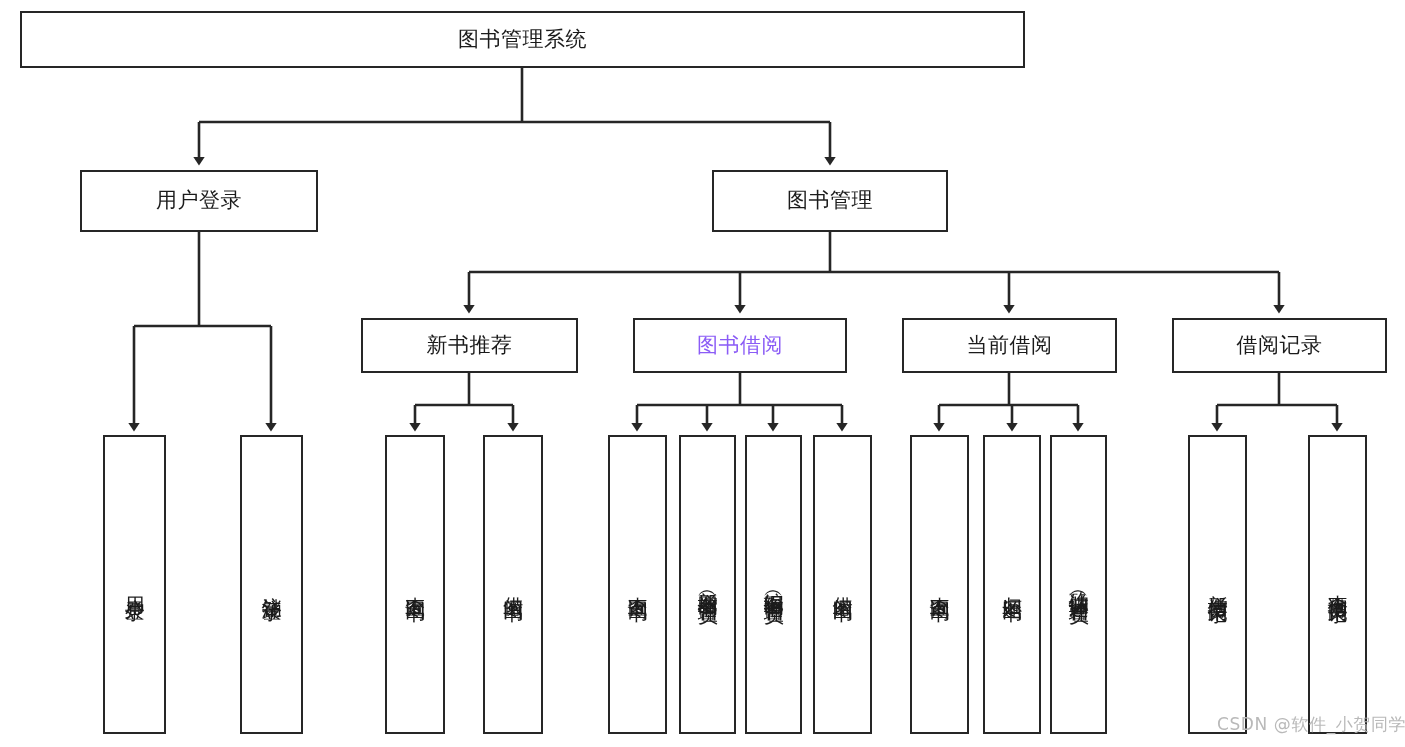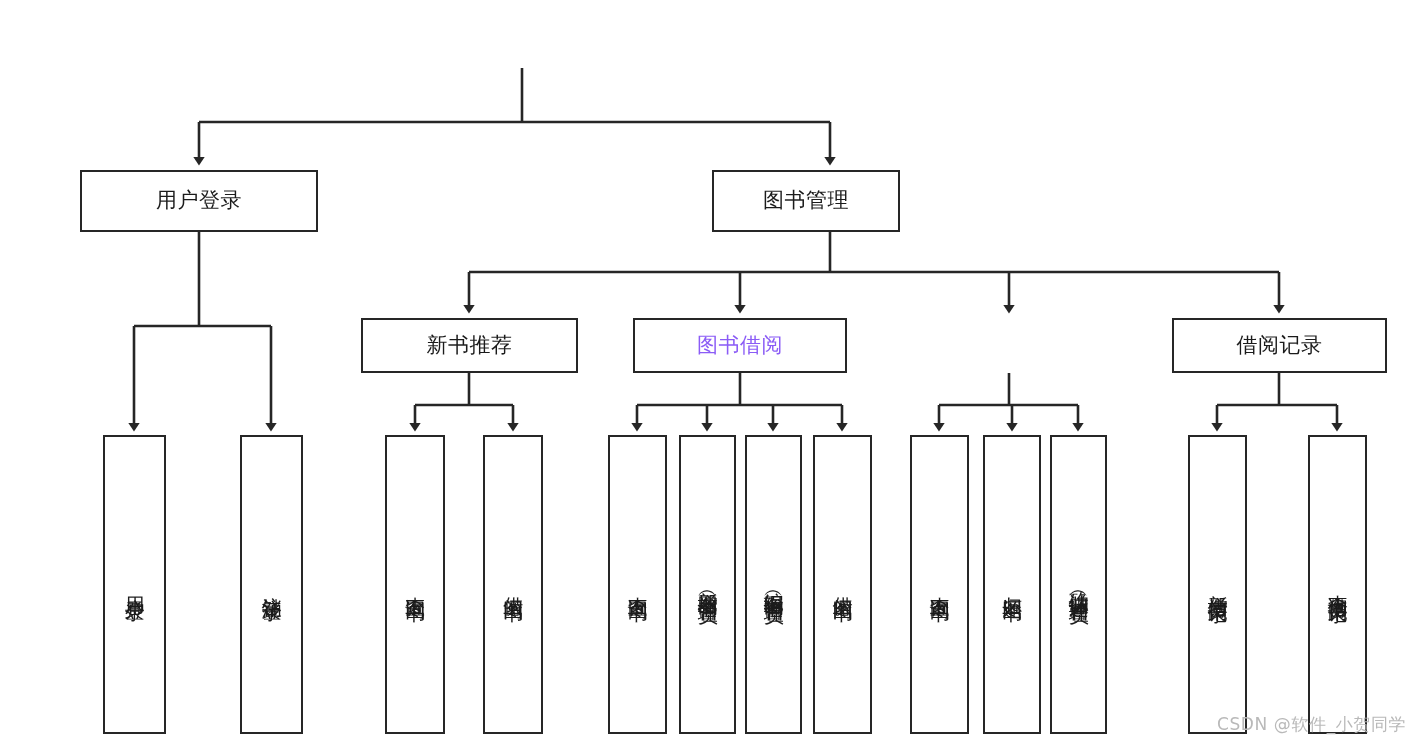--- a/index.html
+++ b/index.html
@@ -114,33 +114,39 @@
       <path d="M1012,405 L1012,424" marker-end="url(#arrow)"></path>
       <path d="M1078,405 L1078,424" marker-end="url(#arrow)"></path>
 
       <path d="M1279,373 L1279,405"></path>
       <path d="M1217,405 L1337,405"></path>
       <path d="M1217,405 L1217,424" marker-end="url(#arrow)"></path>
       <path d="M1337,405 L1337,424" marker-end="url(#arrow)"></path>
     </g>
   </svg>
 
+  <div class="node" style="left: 20px; top: 11px; width: 1005px; height: 57px; border-color: rgb(38, 38, 38); background: rgb(255, 255, 255);">
+    <span class="node-label" style="color: rgb(27, 27, 27);">图书管理系统</span>
+  </div>
 
   <div class="node" style="left: 80px; top: 170px; width: 238px; height: 62px; border-color: rgb(38, 38, 38); background: rgb(255, 255, 255);">
     <span class="node-label" style="color: rgb(27, 27, 27);">用户登录</span>
   </div>
-  <div class="node" style="left: 712px; top: 170px; width: 188px; height: 62px; border-color: rgb(38, 38, 38); background: rgb(255, 255, 255);">
+  <div class="node" style="left: 712px; top: 170px; width: 236px; height: 62px; border-color: rgb(38, 38, 38); background: rgb(255, 255, 255);">
     <span class="node-label" style="color: rgb(27, 27, 27);">图书管理</span>
   </div>
 
   <div class="node" style="left: 361px; top: 318px; width: 217px; height: 55px; border-color: rgb(38, 38, 38); background: rgb(255, 255, 255);">
     <span class="node-label" style="color: rgb(27, 27, 27);">新书推荐</span>
   </div>
   <div class="node" style="left: 633px; top: 318px; width: 214px; height: 55px; border-color: rgb(38, 38, 38); background: rgb(255, 255, 255);">
     <span class="node-label" style="color: #8b5cf6;">图书借阅</span>
+  </div>
+  <div class="node" style="left: 902px; top: 318px; width: 215px; height: 55px; border-color: rgb(38, 38, 38); background: rgb(255, 255, 255);">
+    <span class="node-label" style="color: rgb(27, 27, 27);">当前借阅</span>
   </div>
   <div class="node" style="left: 1172px; top: 318px; width: 215px; height: 55px; border-color: rgb(38, 38, 38); background: rgb(255, 255, 255);">
     <span class="node-label" style="color: rgb(27, 27, 27);">借阅记录</span>
   </div>
 
   <div class="node leaf" style="left: 103px; top: 435px; width: 63px; height: 299px; border-color: rgb(38, 38, 38); background: rgb(255, 255, 255);">
     <span class="node-label" style="color: rgb(27, 27, 27);">用户登录</span>
   </div>
   <div class="node leaf" style="left: 240px; top: 435px; width: 63px; height: 299px; border-color: rgb(38, 38, 38); background: rgb(255, 255, 255);">
     <span class="node-label" style="color: rgb(27, 27, 27);">注销登录</span>

